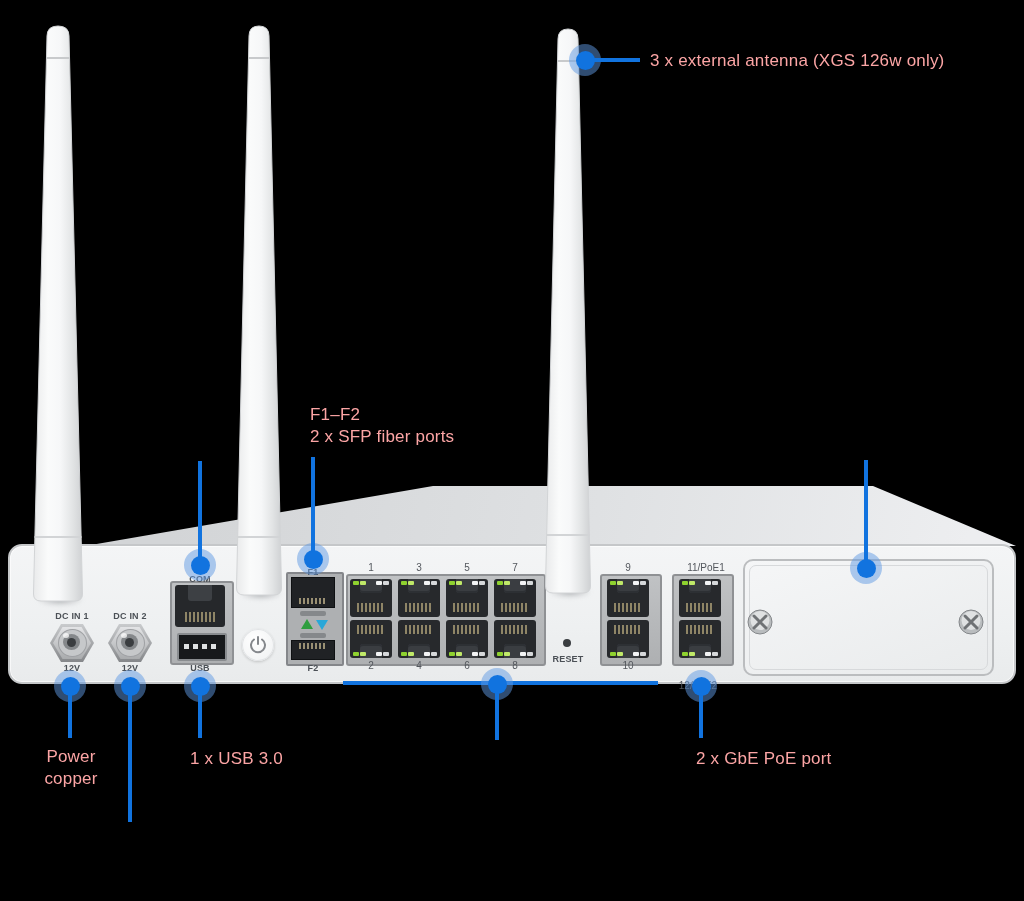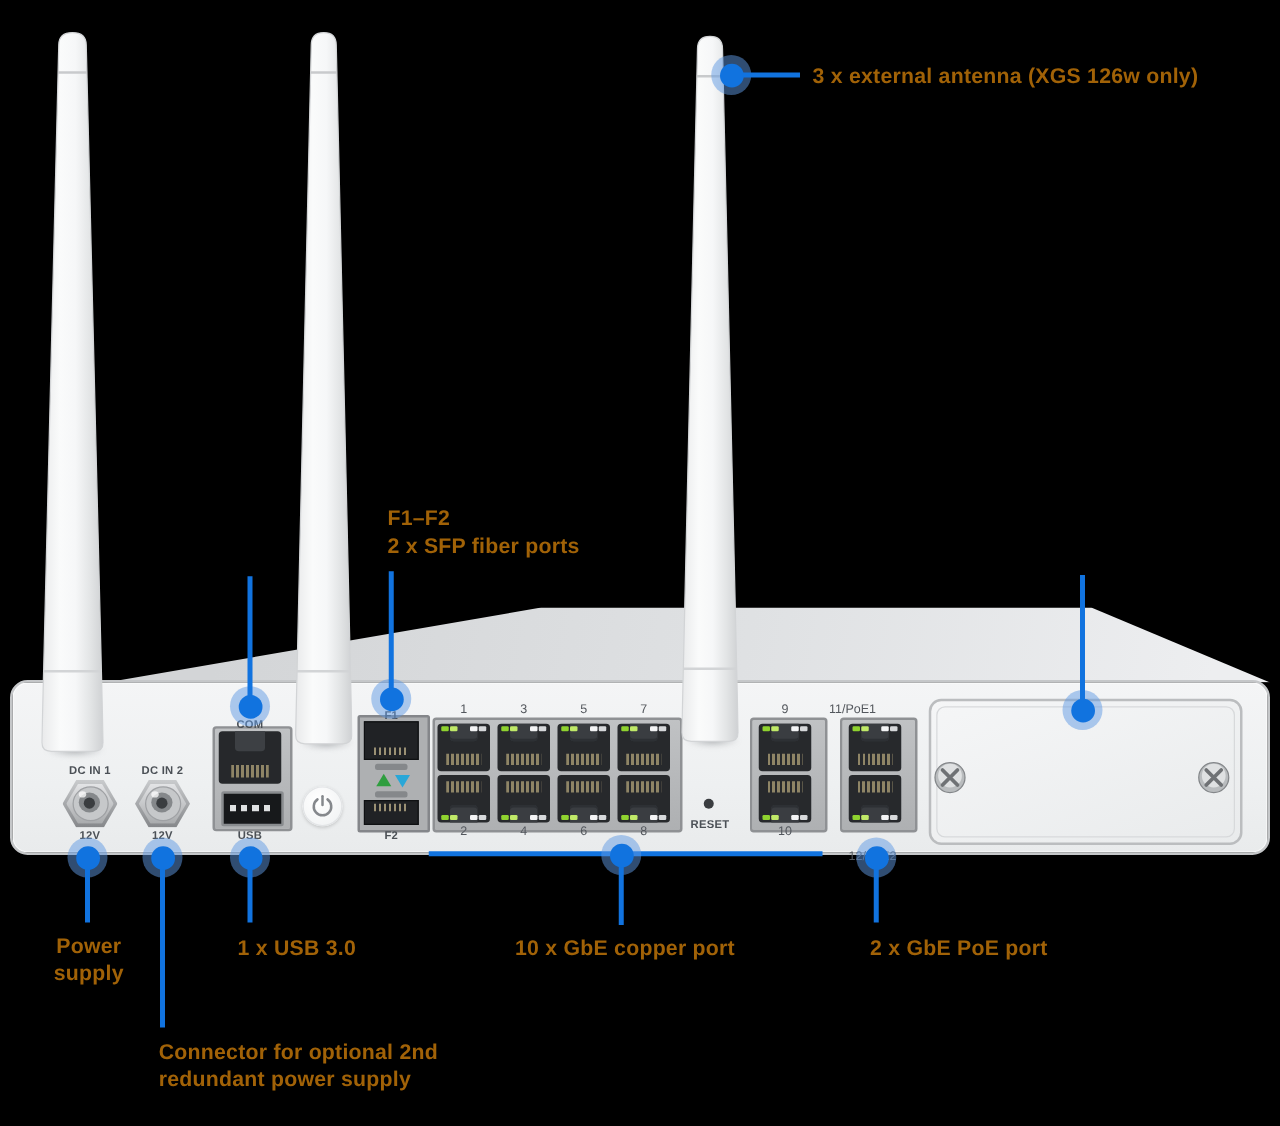--- a/index.html
+++ b/index.html
@@ -75,21 +75,21 @@
 
   
   .chlabel{position:absolute;font-weight:700;font-size:9px;line-height:10px;color:#4b5056;
     text-align:center;letter-spacing:.2px;}
   .pnum{position:absolute;font-size:10px;line-height:11px;color:#53575d;text-align:center;}
 
   
   .halo{position:absolute;width:32px;height:32px;border-radius:50%;background:rgba(96,153,228,.5);}
   .dot{position:absolute;width:19px;height:19px;border-radius:50%;background:#1173df;}
   .cline{position:absolute;background:#1173df;}
-  .callout-label{position:absolute;font-weight:700;font-size:17px;line-height:22px;color:#a16207;letter-spacing:.2px;}
+  .callout-label{position:absolute;font-weight:400;font-size:17px;line-height:22px;color:#fca5a5;letter-spacing:.2px;}
   .center{text-align:center;}
 </style>
 </head>
 <body>
 
 <div id="canvas">
 
   <div class="abs" id="top-face"></div>
   <div class="abs" id="front-face"></div>
 
@@ -286,21 +286,21 @@
   <div class="pnum" style="left:359px;top:562px;width:24px">1</div>
   <div class="pnum" style="left:407px;top:562px;width:24px">3</div>
   <div class="pnum" style="left:455px;top:562px;width:24px">5</div>
   <div class="pnum" style="left:503px;top:562px;width:24px">7</div>
   <div class="pnum" style="left:359px;top:660px;width:24px">2</div>
   <div class="pnum" style="left:407px;top:660px;width:24px">4</div>
   <div class="pnum" style="left:455px;top:660px;width:24px">6</div>
   <div class="pnum" style="left:503px;top:660px;width:24px">8</div>
   <div class="pnum" style="left:616px;top:562px;width:24px">9</div>
   <div class="pnum" style="left:616px;top:660px;width:24px">10</div>
-  <div class="pnum" style="left:652px;top:562px;width:60px">11/PoE1</div>
+  <div class="pnum" style="left:676px;top:562px;width:60px">11/PoE1</div>
   <div class="pnum" style="left:668px;top:680px;width:60px">12/PoE2</div>
 
   <div class="ant-shadow" style="left:36px;top:594px;width:48px"></div>
   <div class="ant-shadow" style="left:239px;top:588px;width:44px"></div>
   <div class="ant-shadow" style="left:548px;top:586px;width:44px"></div>
 
   <svg class="abs" style="left:33px;top:24px" width="50" height="578">
     <defs>
       <linearGradient id="agrad" x1="0" y1="0" x2="1" y2="0">
         <stop offset="0" stop-color="#e9eaeb"></stop>
@@ -366,25 +366,20 @@
 
 
   <div class="callout-label" style="left:310px;top:404px">
     <div>F1–F2</div>
     <div>2 x SFP fiber ports</div>
   </div>
 
 
   <div class="callout-label center" style="left:31px;top:746px;width:80px">
     <div>Power</div>
-    <div>supply</div>
-  </div>
-
-  <div class="callout-label" style="left:127px;top:831px">
-    <div>Connector for optional 2nd</div>
-    <div>redundant power supply</div>
-  </div>
+    <div>copper</div>
+  </div>
+
 
   <div class="callout-label" style="left:190px;top:748px">1 x USB 3.0</div>
-  <div class="callout-label" style="left:412px;top:748px">10 x GbE copper port</div>
   <div class="callout-label" style="left:696px;top:748px">2 x GbE PoE port</div>
 
 </div>
 
 </body></html>

